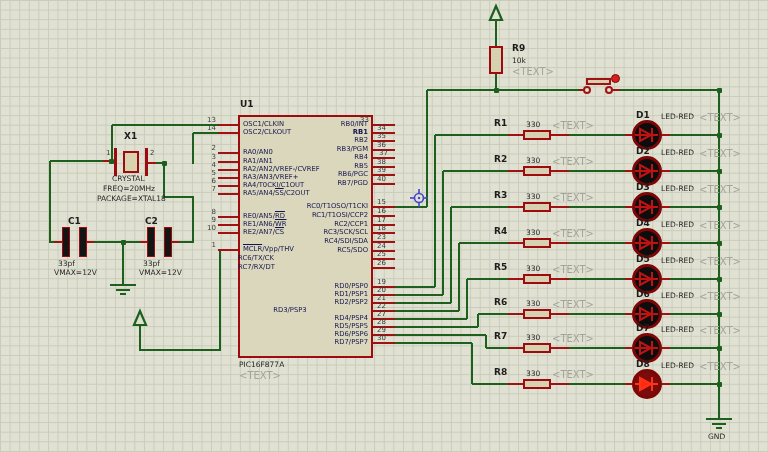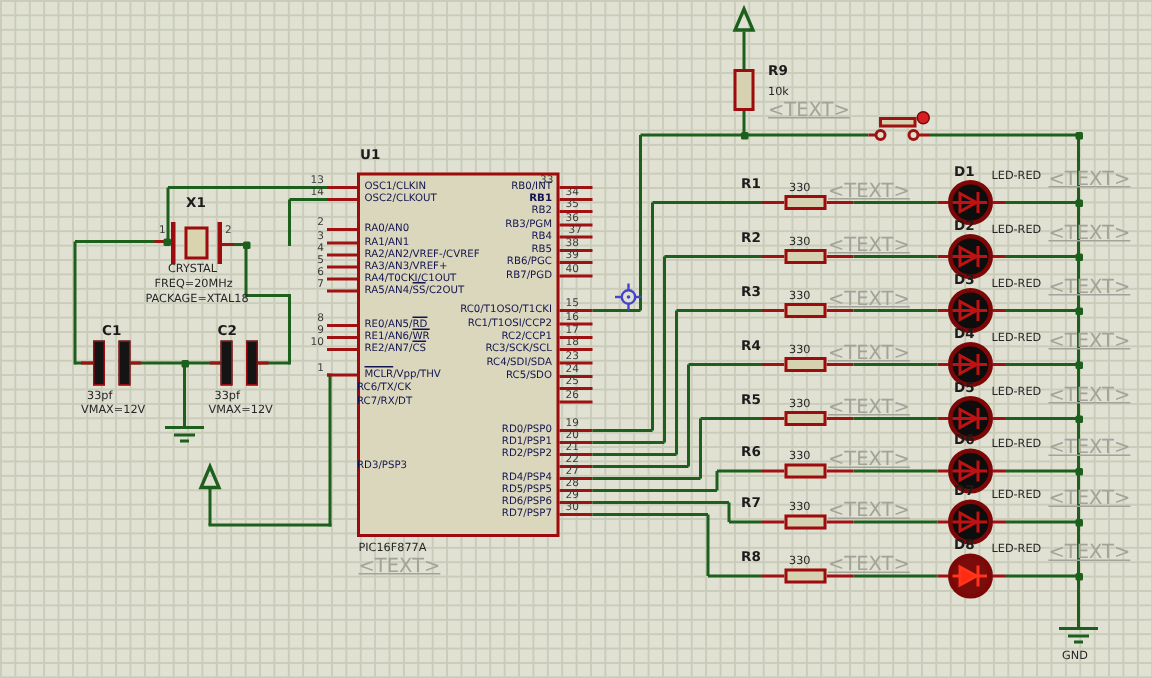--- a/index.html
+++ b/index.html
@@ -11,21 +11,21 @@
     background-size:9.6px 9.6px;
     font-family:"DejaVu Sans",sans-serif;
   }
   .wire{position:absolute;background:#1d5f1d;z-index:3;}
   .stub{position:absolute;background:#a01212;z-index:3;}
   .dot{position:absolute;width:5px;height:5px;background:#1d5f1d;border-radius:1px;z-index:4;}
   .chipbody{position:absolute;left:238px;top:115px;width:135px;height:243px;
     border:2px solid #9e0b0e;background:#dad7bc;box-sizing:border-box;z-index:2;}
   .ref{position:absolute;font-size:9px;font-weight:700;color:#1c1c1c;z-index:6;white-space:nowrap;}
   .val{position:absolute;font-size:7.5px;color:#262626;z-index:6;white-space:nowrap;}
-  .ph{position:absolute;font-size:13px;color:#a2a399;z-index:6;white-space:nowrap;text-decoration:underline;}
+  .ph{position:absolute;font-size:10px;color:#a2a399;z-index:6;white-space:nowrap;}
   .pin-num{position:absolute;font-size:7px;color:#3a3a3a;z-index:5;white-space:nowrap;}
   .pin-label{position:absolute;font-size:6.8px;color:#141450;z-index:5;white-space:nowrap;line-height:9px;}
   .ov{text-decoration:overline;}
   .resbox{position:absolute;width:28px;height:10px;background:#d6d1b0;
     border:2px solid #9e0b0e;box-sizing:border-box;z-index:4;}
   .ledbody{position:absolute;width:30px;height:30px;border-radius:50%;
     border:3px solid #7d0606;background:#0d0d0d;box-sizing:border-box;z-index:4;}
   .ledbody.lit{background:#7a0c0c;}
   .plate{position:absolute;width:8px;height:30px;background:#141414;
     border:1px solid #9e0b0e;box-sizing:border-box;z-index:4;}
@@ -219,21 +219,21 @@
     <div class="pin-num" style="left: 377px; top: 278px;">19</div>
     <div class="pin-label" style="left: 238px; top: 282px; width: 130px; text-align: right;"><span>RD0/PSP0</span></div>
     <div class="stub" style="left: 373px; top: 294px; width: 22px; height: 2px;"></div>
     <div class="pin-num" style="left: 377px; top: 286px;">20</div>
     <div class="pin-label" style="left: 238px; top: 290px; width: 130px; text-align: right;"><span>RD1/PSP1</span></div>
     <div class="stub" style="left: 373px; top: 302px; width: 22px; height: 2px;"></div>
     <div class="pin-num" style="left: 377px; top: 294px;">21</div>
     <div class="pin-label" style="left: 238px; top: 298px; width: 130px; text-align: right;"><span>RD2/PSP2</span></div>
     <div class="stub" style="left: 373px; top: 310px; width: 22px; height: 2px;"></div>
     <div class="pin-num" style="left: 377px; top: 302px;">22</div>
-    <div class="pin-label" style="left: 238px; top: 306px; width: 104px; text-align: left;"><span>RD3/PSP3</span></div>
+    <div class="pin-label" style="left: 238px; top: 306px; width: 104px; text-align: center;"><span>RD3/PSP3</span></div>
     <div class="stub" style="left: 373px; top: 318px; width: 22px; height: 2px;"></div>
     <div class="pin-num" style="left: 377px; top: 310px;">27</div>
     <div class="pin-label" style="left: 238px; top: 314px; width: 130px; text-align: right;"><span>RD4/PSP4</span></div>
     <div class="stub" style="left: 373px; top: 326px; width: 22px; height: 2px;"></div>
     <div class="pin-num" style="left: 377px; top: 318px;">28</div>
     <div class="pin-label" style="left: 238px; top: 322px; width: 130px; text-align: right;"><span>RD5/PSP5</span></div>
     <div class="stub" style="left: 373px; top: 334px; width: 22px; height: 2px;"></div>
     <div class="pin-num" style="left: 377px; top: 326px;">29</div>
     <div class="pin-label" style="left: 238px; top: 330px; width: 130px; text-align: right;"><span>RD6/PSP6</span></div>
     <div class="stub" style="left: 373px; top: 342px; width: 22px; height: 2px;"></div>

